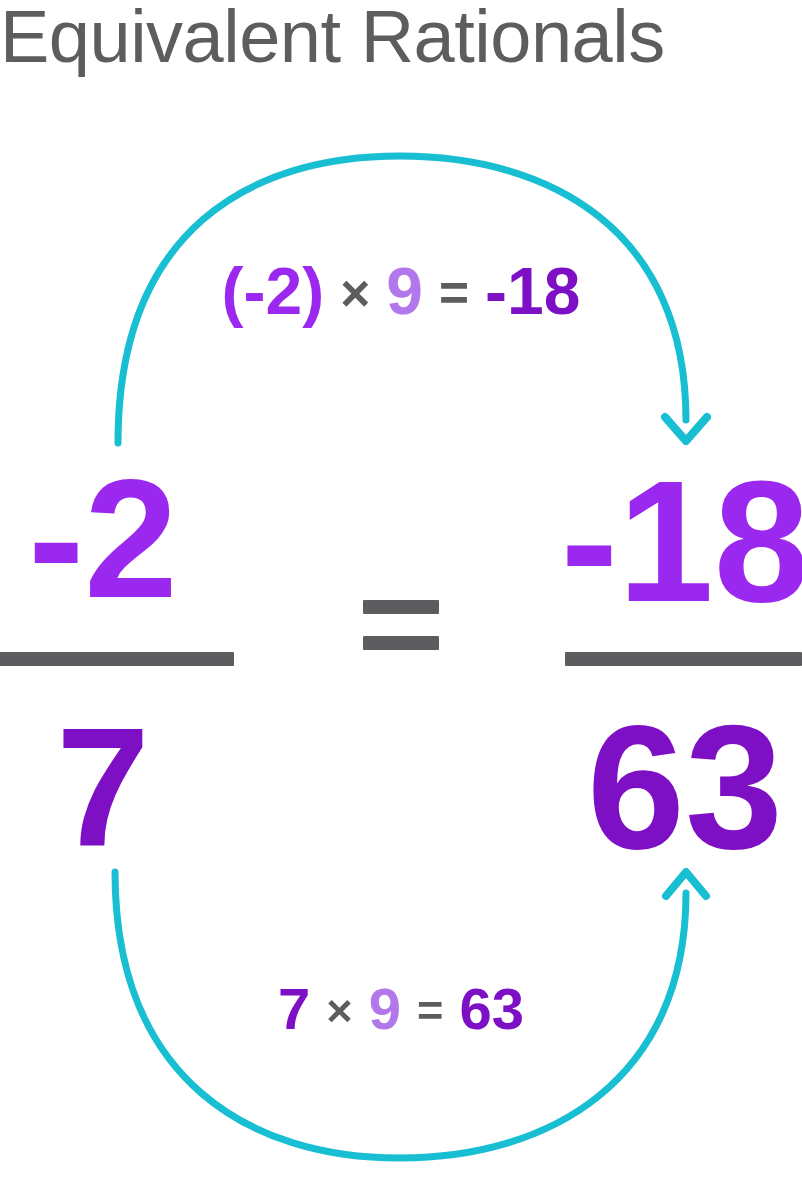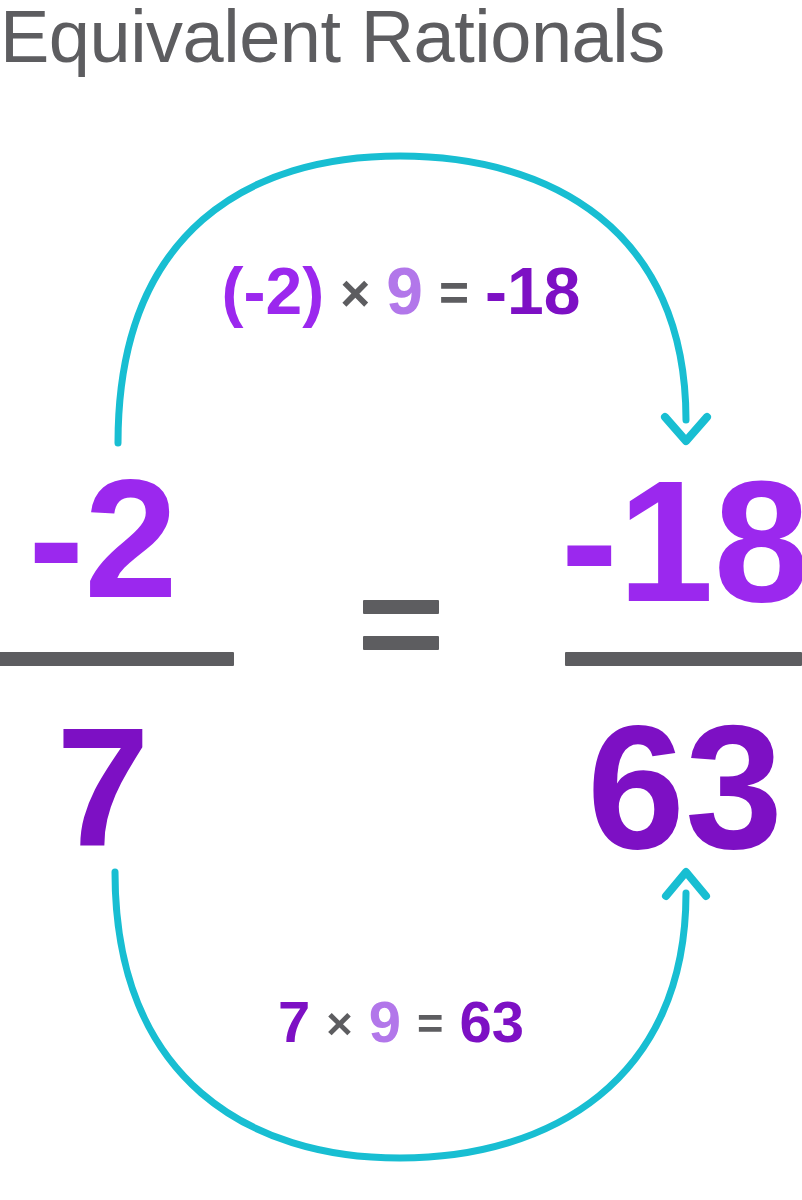--- a/index.html
+++ b/index.html
@@ -59,21 +59,20 @@
     width: 802px;
     text-align: center;
     font-size: 66px;
   }
   #caption-bottom {
     left: 0px;
     top: 980px;
     width: 802px;
     text-align: center;
     font-size: 58px;
-    margin-top: 13px;
   }
   .tok { display: inline-block; }
   .tok-gap { display: inline-block; width: 16px; }
   .c-bright  { color: #9b28ee; }
   .c-light   { color: #b277ea; }
   .c-deep    { color: #7d10c4; }
   .c-gray    { color: #5d5d60; }
   .op        { font-size: 0.78em; position: relative; top: -0.06em; }
 
   

